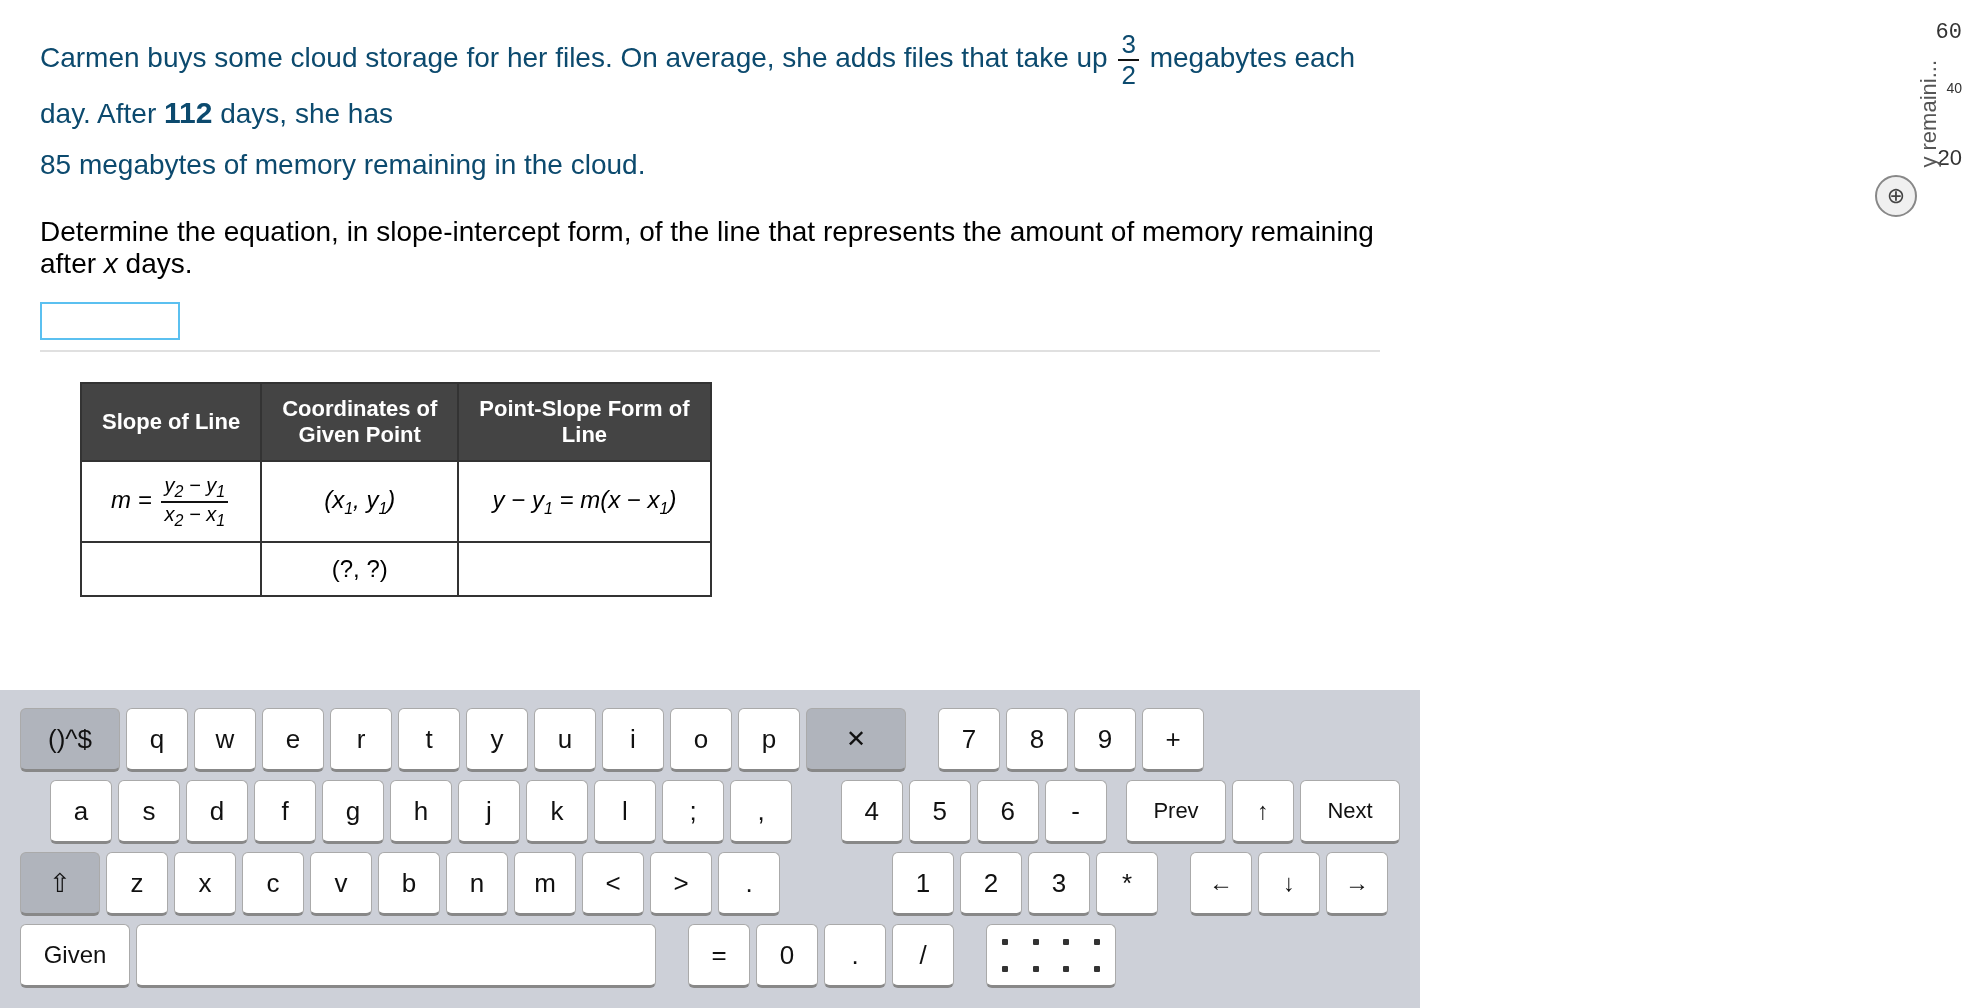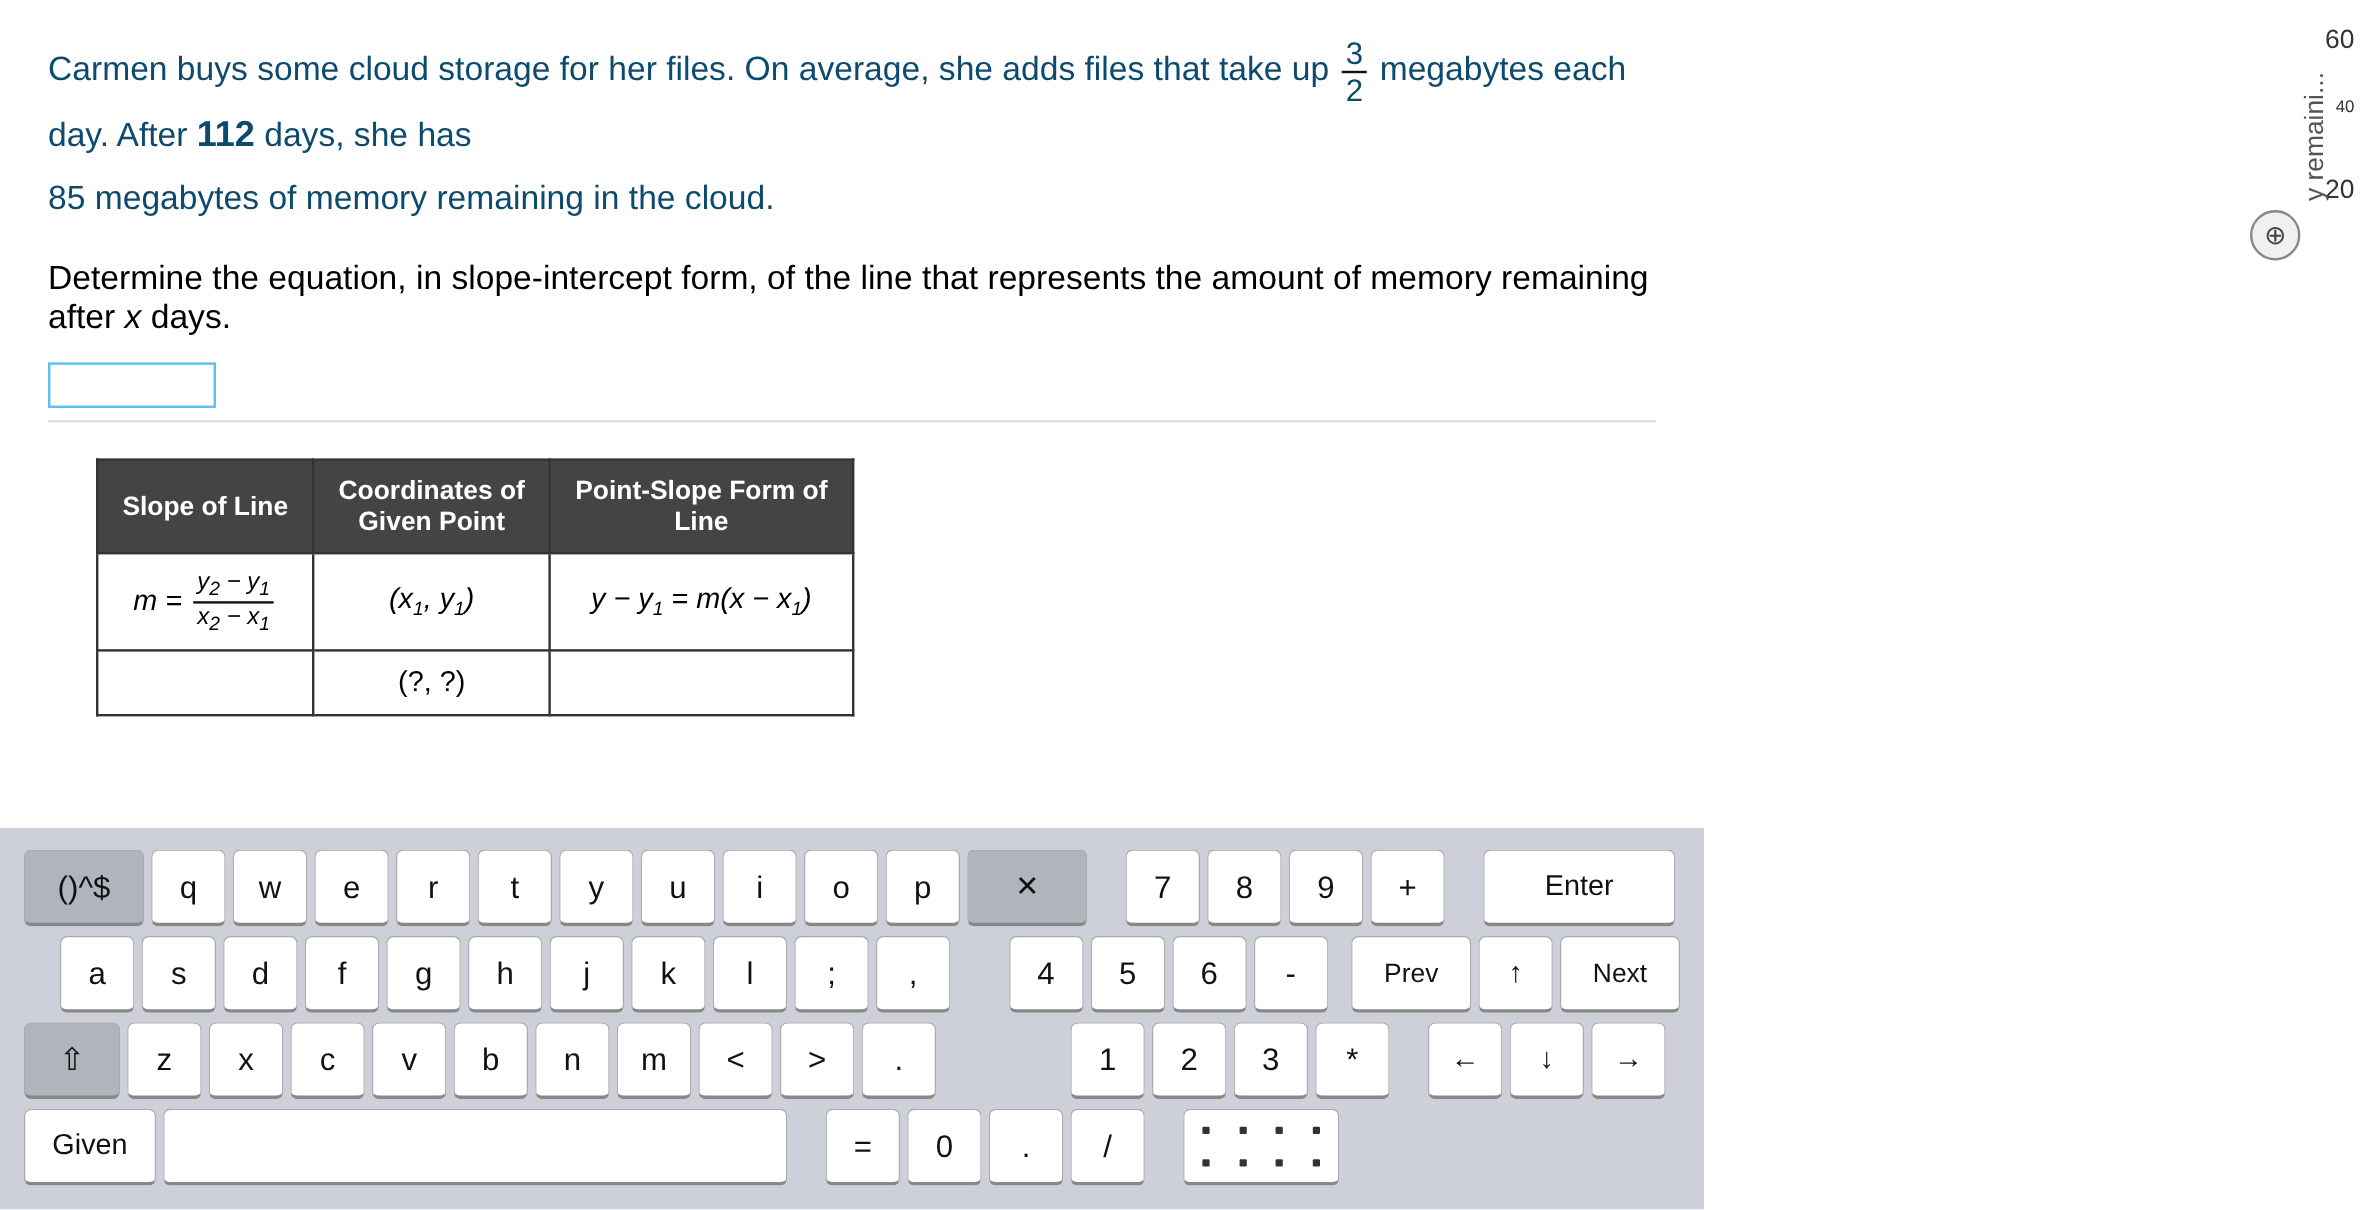--- a/index.html
+++ b/index.html
@@ -342,21 +342,21 @@
         <td>(?, ?)</td>
         <td></td>
       </tr>
     </tbody>
   </table>
 
 </div>
 
 <div class="right-panel">
   <div class="y-axis-labels">
-    <span style="font-size:22px; font-family:Liberation Sans, sans-serif; position:absolute; right:10px; top:20px;">60</span>
+    <span style="font-size:22px; font-family:Liberation Mono, monospace; position:absolute; right:10px; top:20px;">60</span>
     <span style="font-size:14px; font-family:Arial; position:absolute; right:10px; top:80px;">40</span>
     <span style="font-size:22px; font-family:Arial; position:absolute; right:10px; top:145px;">20</span>
   </div>
   <div class="y-label-text">y remaini...</div>
   <div class="plus-button">⊕</div>
 </div>
 
 <div class="keyboard-container">
 
   <div class="keyboard-row">
@@ -371,21 +371,20 @@
     <div class="key">i</div>
     <div class="key">o</div>
     <div class="key">p</div>
     <div class="key key-backspace key-wide">✕</div>
     <div style="width:20px;"></div>
     <div class="key key-number">7</div>
     <div class="key key-number">8</div>
     <div class="key key-number">9</div>
     <div class="key key-number">+</div>
     <div style="width:20px;"></div>
-    <div class="key key-enter">Enter</div>
   </div>
 
   <div class="keyboard-row" style="padding-left: 30px;">
     <div class="key">a</div>
     <div class="key">s</div>
     <div class="key">d</div>
     <div class="key">f</div>
     <div class="key">g</div>
     <div class="key">h</div>
     <div class="key">j</div>

